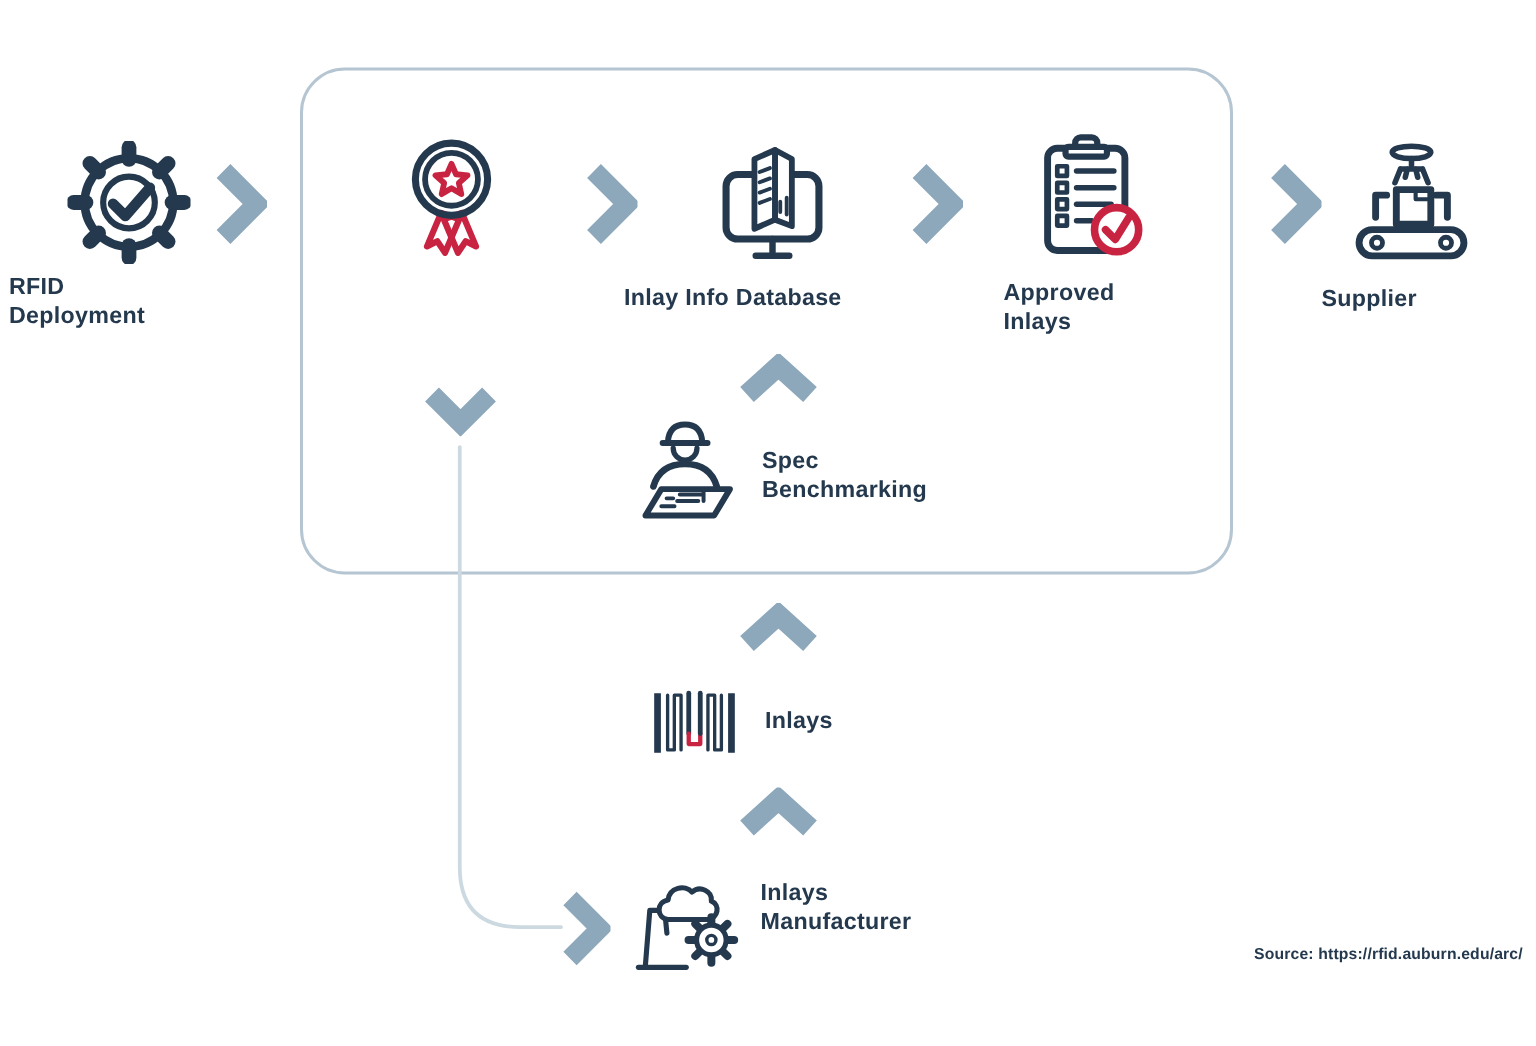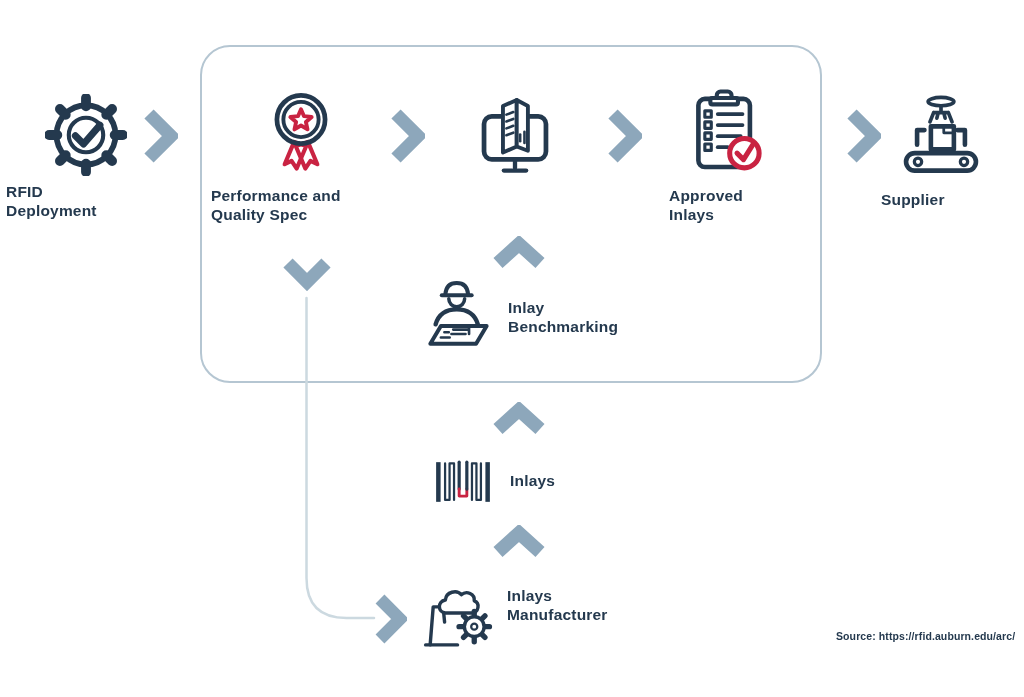--- a/index.html
+++ b/index.html
@@ -61,42 +61,41 @@
     <polyline points="7,7 29,29 7,51" stroke-width="13"></polyline>
   </svg>
 
   <svg class="abs icon" style="left:258px; top:86px;" width="86" height="98" viewBox="0 0 100 112">
     <path class="red" d="M42,64 L31,90 L39,86 L45,95 L56,69 Z" stroke-width="4.8"></path>
     <path class="red" d="M58,64 L69,90 L61,86 L55,95 L44,69 Z" stroke-width="4.8"></path>
     <circle cx="50" cy="38" r="28" stroke-width="5.5" fill="#fff"></circle>
     <circle cx="50" cy="38" r="20.5" stroke-width="4.5"></circle>
     <path class="red" d="M50,26 L53.5,34.1 L62.4,35 L55.7,40.9 L57.6,49.5 L50,45 L42.4,49.5 L44.3,40.9 L37.6,35 L46.5,34.1 Z" stroke-width="4.5"></path>
   </svg>
-  <div class="lbl center" style="left:211px; top:186px; width:180px;">Performance and
-Quality Spec</div>
 
   <svg class="abs chev" style="left:389px; top:107px;" width="36" height="58" viewBox="0 0 36 58">
     <polyline points="7,7 29,29 7,51" stroke-width="13"></polyline>
   </svg>
 
   <svg class="abs icon" style="left:472px; top:92px;" width="86" height="90" viewBox="0 0 100 104">
     <rect x="14" y="28" width="72" height="50" rx="9" stroke-width="5.5"></rect>
     <line x1="50" y1="78" x2="50" y2="88" stroke-width="5"></line>
     <line x1="37" y1="91" x2="63" y2="91" stroke-width="5"></line>
     <path class="fill-white" d="M36,70 V16 L52,9 V63 Z" stroke-width="4.5"></path>
     <path class="fill-white" d="M52,9 L65,16 V68 L52,63 Z" stroke-width="4.5"></path>
     <g stroke-width="3">
       <line x1="40" y1="26" x2="48" y2="23"></line>
         <line x1="40" y1="34" x2="48" y2="31"></line>
       <line x1="40" y1="42" x2="48" y2="39"></line>
         <line x1="40" y1="50" x2="48" y2="47"></line>
       <line x1="56" y1="57" x2="56" y2="49"></line>
         <line x1="61" y1="59" x2="61" y2="46"></line>
     </g>
   </svg>
+  <div class="lbl center" style="left:416px; top:189px; width:200px;">Inlay Info Database</div>
 
   <svg class="abs chev" style="left:606px; top:107px;" width="36" height="58" viewBox="0 0 36 58">
     <polyline points="7,7 29,29 7,51" stroke-width="13"></polyline>
   </svg>
 
   <svg class="abs icon" style="left:680px; top:86px;" width="92" height="92" viewBox="0 0 100 100">
     <rect x="20" y="14" width="56" height="74" rx="7" stroke-width="5"></rect>
     <path class="fill-white" d="M40,13 V10 a4,4 0 0 1 4,-4 h8 a4,4 0 0 1 4,4 v3" stroke-width="4.5"></path>
     <rect class="fill-white" x="33" y="13" width="30" height="7" rx="2" stroke-width="4.5"></rect>
     <g stroke-width="3.4">
@@ -146,21 +145,21 @@
   <svg class="abs icon" style="left:418px; top:266px;" width="88" height="92" viewBox="0 0 100 100">
     <path d="M31,30 q1,-13 13,-13 q12,0 13,13" stroke-width="4.5"></path>
     <line x1="27" y1="31" x2="61" y2="31" stroke-width="4.5"></line>
     <path d="M35,35 a9,9 0 0 0 18,0" stroke-width="4"></path>
     <path d="M20,64 Q25,47 44,47 Q63,47 68,64" stroke-width="5"></path>
     <path d="M14,86 L26,66 H78 L66,86 Z" stroke-width="4.5"></path>
     <g stroke-width="3">
       <path d="M40,70 H58 M58,66 V75 M38,75 H54 M26,79 H36 M30,73 H35"></path>
     </g>
   </svg>
-  <div class="lbl" style="left:508px; top:298px; width:160px;">Inlay
+  <div class="lbl" style="left:508px; top:298px; width:160px;">Spec
 Benchmarking</div>
 
   <svg class="abs chev" style="left:491px; top:402px;" width="56" height="34" viewBox="0 0 56 34">
     <polyline points="7,27 28,8 49,27" stroke-width="13.5"></polyline>
   </svg>
 
   <svg class="abs icon" style="left:431px; top:452px;" width="64" height="60" viewBox="0 0 100 90">
     <rect class="fill-navy" x="8" y="14" width="7" height="62"></rect>
     <path d="M22,16 V73 H29 V16 H36 V73" stroke-width="3.5" stroke-linejoin="miter"></path>
     <line x1="44" y1="14" x2="44" y2="56" stroke-width="5"></line>

